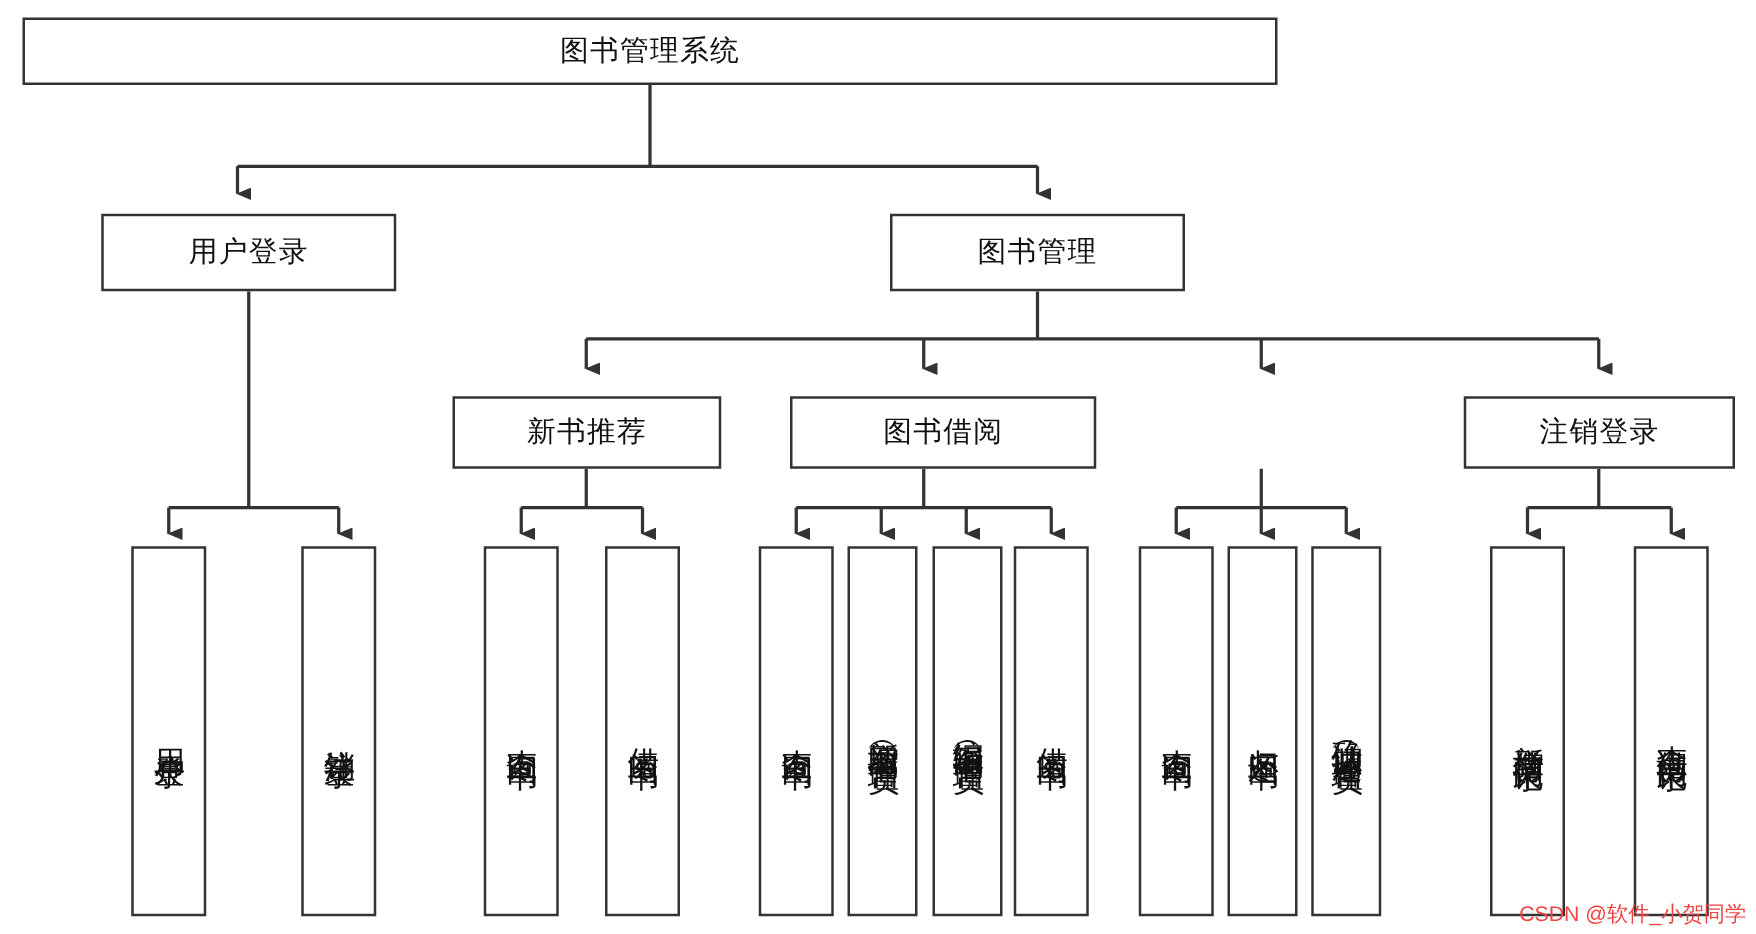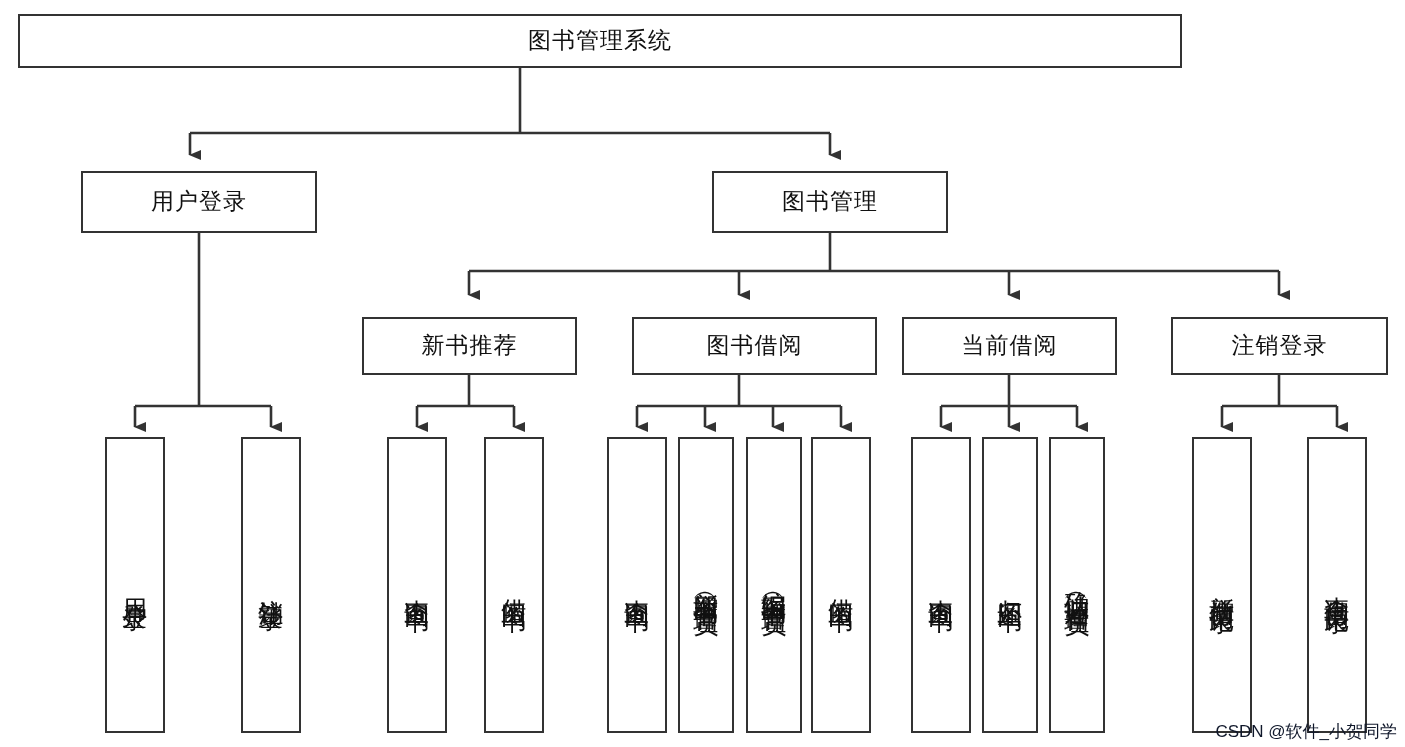--- a/index.html
+++ b/index.html
@@ -68,21 +68,21 @@
     font-size: 25px;
   }
   .node.vert.wide .label {
     font-size: 25px;
   }
   .watermark {
     position: absolute;
     right: 8px;
     bottom: 4px;
     font-size: 17px;
-    color: #0f172a;
+    color: #ef4444;
     white-space: nowrap;
     z-index: 5;
     font-family: "Liberation Sans", "DejaVu Sans", sans-serif;
   }
 </style>
 </head>
 <body>
 
 <div id="canvas">
 
@@ -129,43 +129,40 @@
       <line x1="1009" y1="406" x2="1009" y2="427" marker-end="url(#arrow)"></line>
       <line x1="1077" y1="406" x2="1077" y2="427" marker-end="url(#arrow)"></line>
 
       <line x1="1279" y1="375" x2="1279" y2="406"></line>
       <line x1="1222" y1="406" x2="1337" y2="406"></line>
       <line x1="1222" y1="406" x2="1222" y2="427" marker-end="url(#arrow)"></line>
       <line x1="1337" y1="406" x2="1337" y2="427" marker-end="url(#arrow)"></line>
     </g>
   </svg>
 
-  <div class="node horiz" style="left:18px; top:14px; width:1164px; height:54px;">
+  <div class="node horiz" style="left:18px; top:14px; width:1004px; height:54px;">
     <span class="label">图书管理系统</span>
   </div>
 
   <div class="node horiz" style="left:81px; top:171px; width:236px; height:62px;">
     <span class="label">用户登录</span>
   </div>
 
   <div class="node horiz" style="left:712px; top:171px; width:236px; height:62px;">
     <span class="label">图书管理</span>
   </div>
 
   <div class="node horiz" style="left:362px; top:317px; width:215px; height:58px;">
     <span class="label">新书推荐</span>
   </div>
 
   <div class="node horiz" style="left:632px; top:317px; width:245px; height:58px;">
     <span class="label">图书借阅</span>
   </div>
 
-  <div class="node horiz" style="left:902px; top:317px; width:215px; height:58px;">
-    <span class="label">当前借阅</span>
-  </div>
 
   <div class="node horiz" style="left:1171px; top:317px; width:217px; height:58px;">
     <span class="label">注销登录</span>
   </div>
 
   <div class="node vert narrow" style="left:105px; top:437px; width:60px; height:296px;">
     <span class="label">用户登录</span>
   </div>
 
   <div class="node vert narrow" style="left:241px; top:437px; width:60px; height:296px;">

